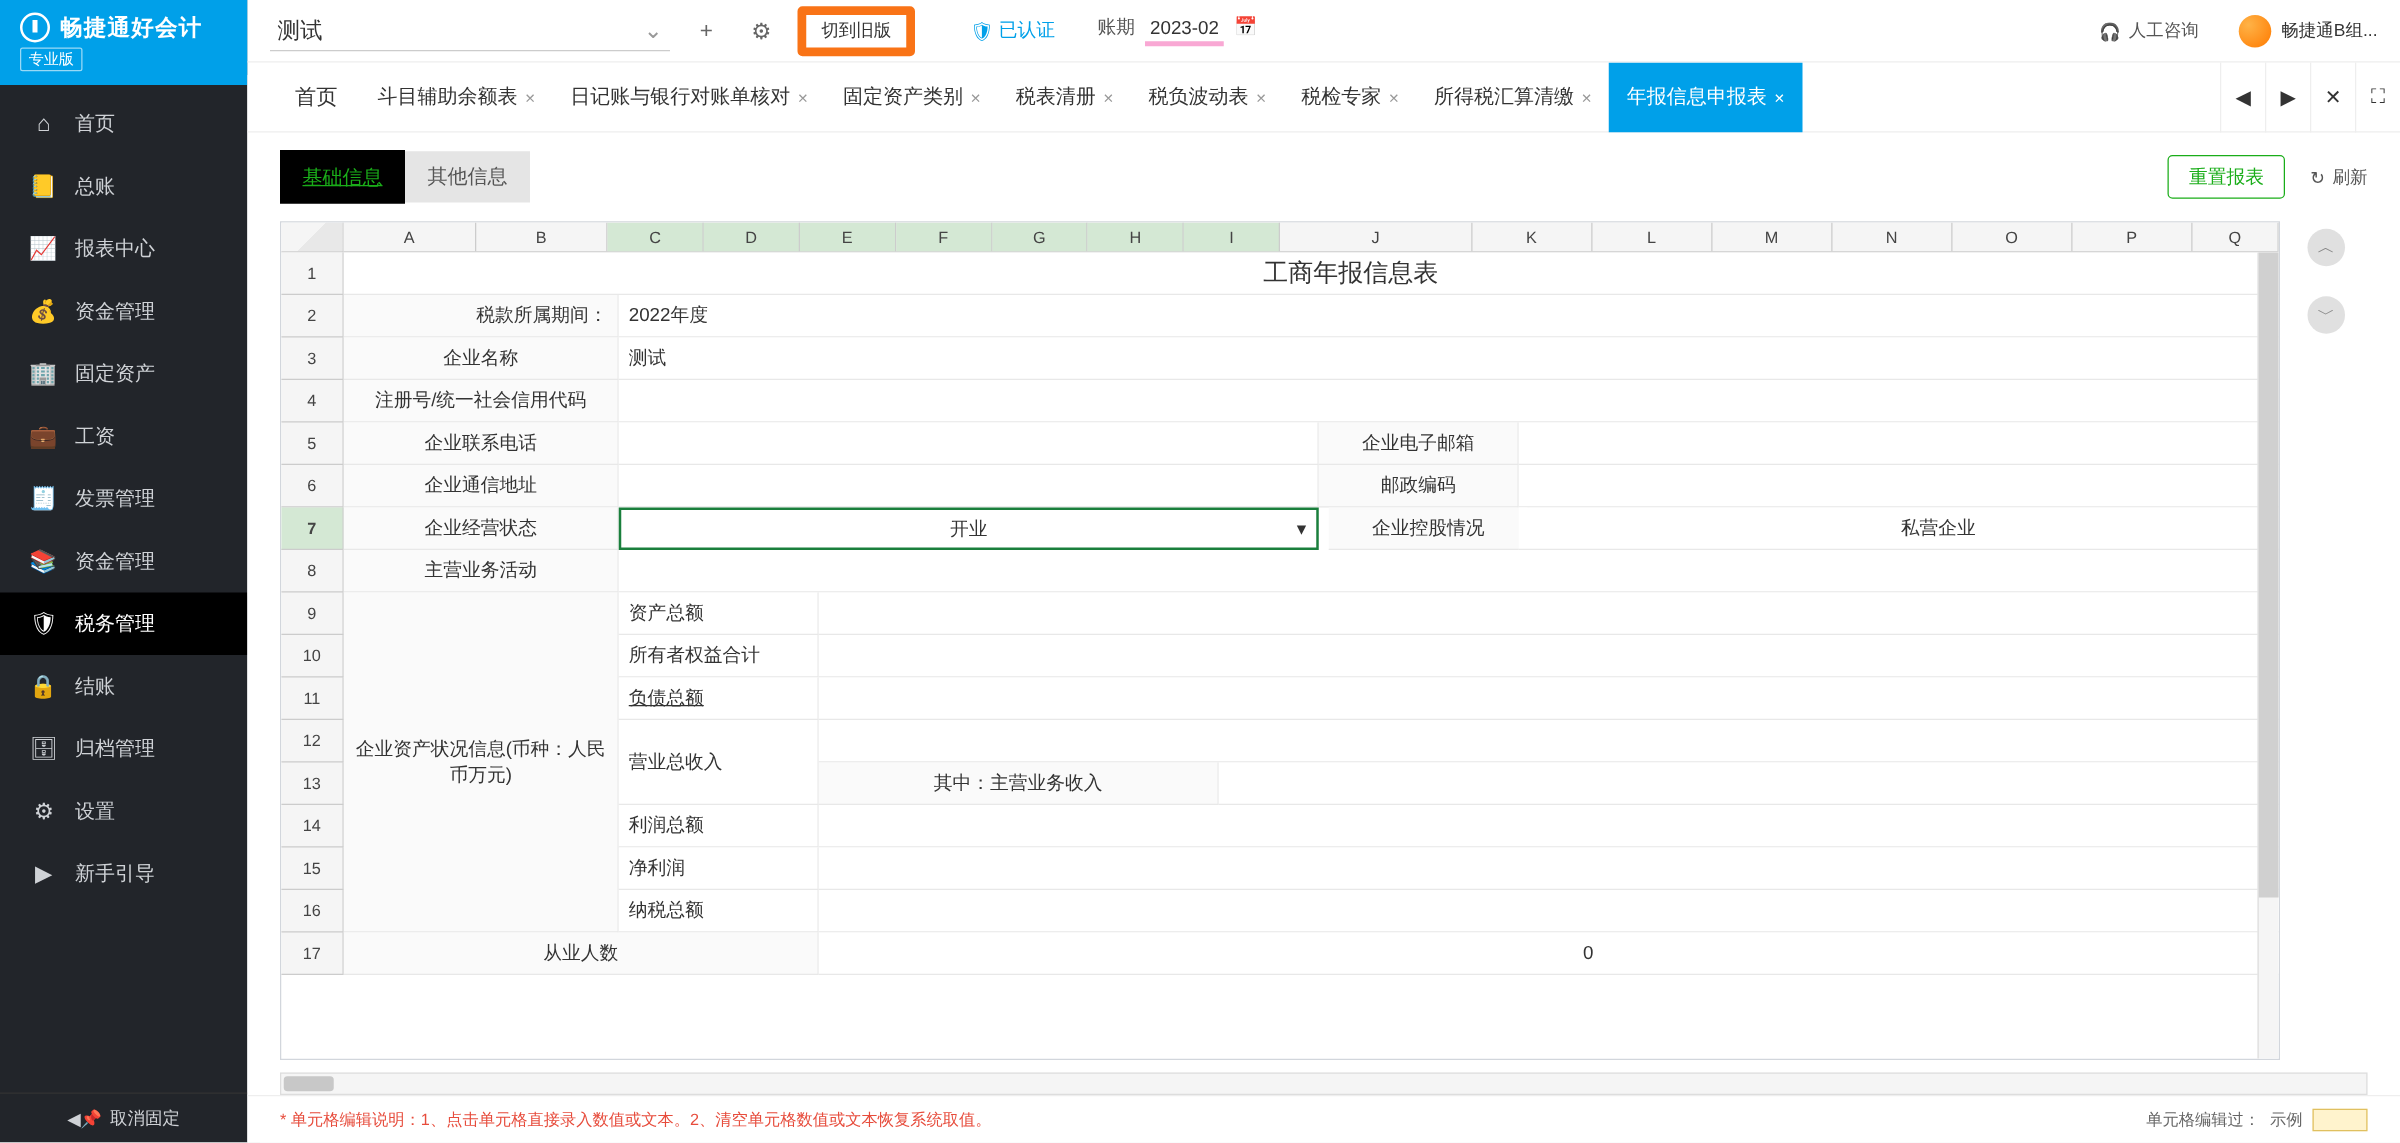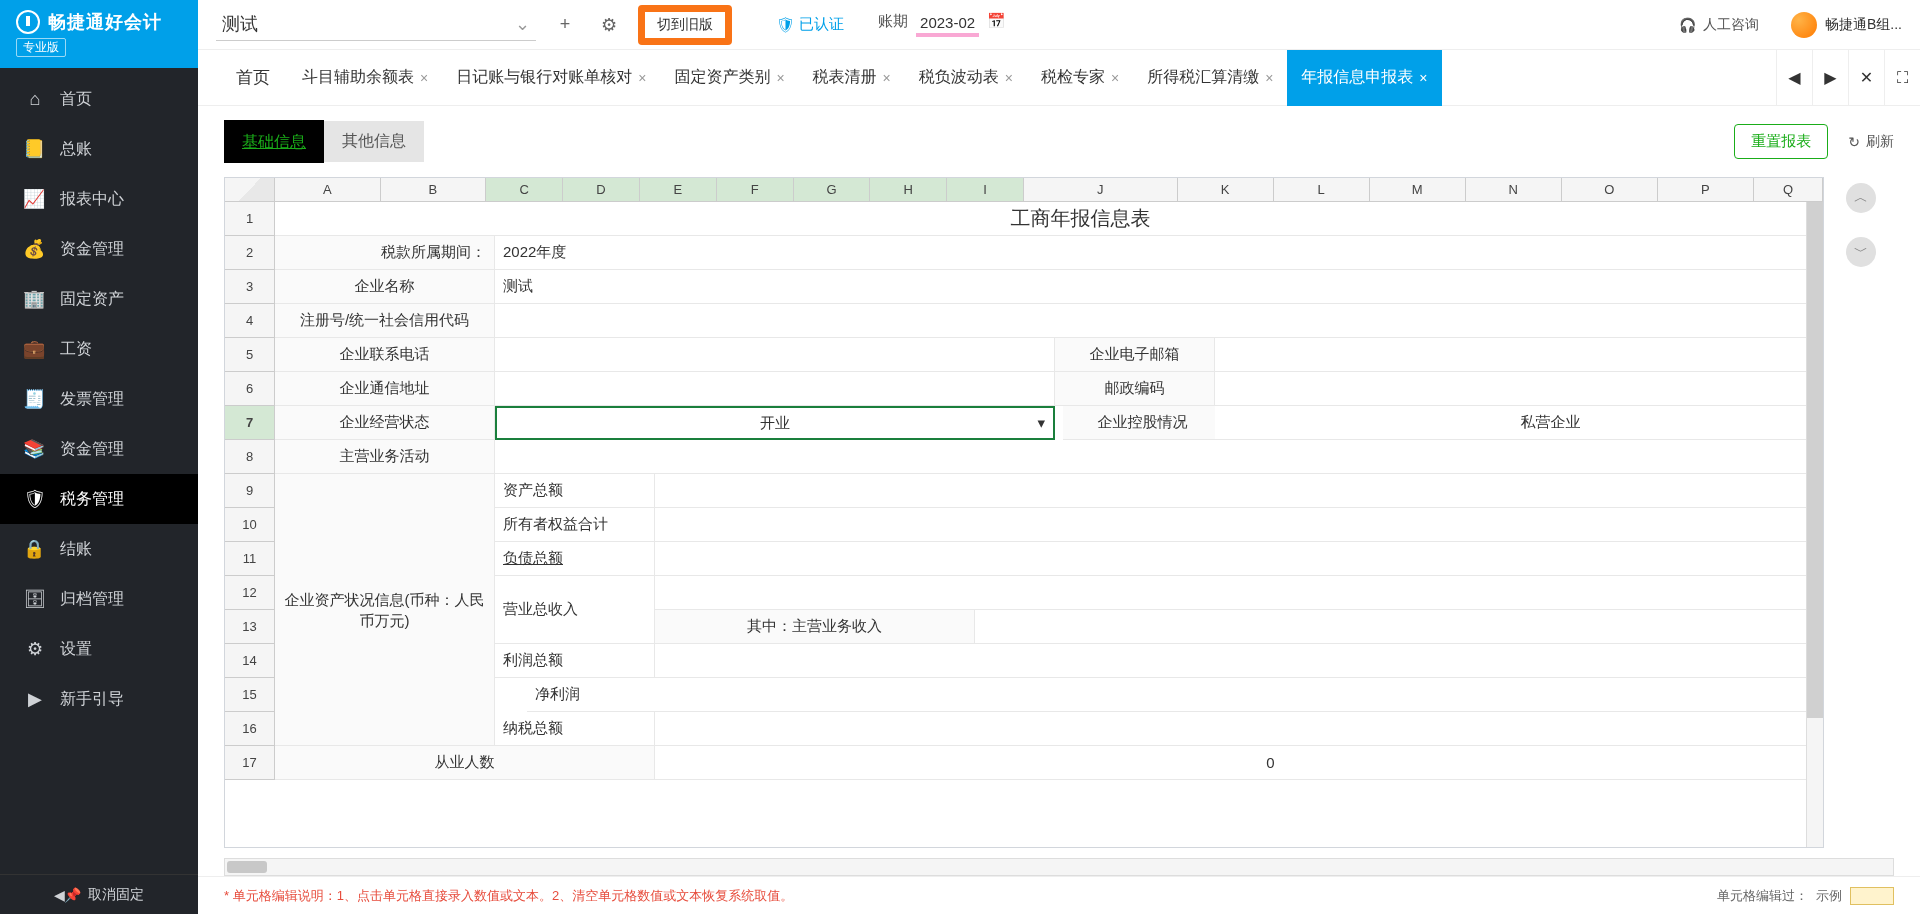--- a/index.html
+++ b/index.html
@@ -318,21 +318,21 @@
             <div class="g-cell " style="left: 220px; top: 238px; width: 1392px;"></div>
             <div class="g-cell g-label" style="left: 0px; top: 272px; width: 220px; height: 272px; white-space: normal; line-height: 1.4; text-align: center;">企业资产状况信息(币种：人民币万元)</div>
             <div class="g-cell " style="left: 220px; top: 272px; width: 160px;">资产总额</div>
             <div class="g-cell " style="left: 380px; top: 272px; width: 1232px;"></div>
             <div class="g-cell " style="left: 220px; top: 306px; width: 160px;">所有者权益合计</div>
             <div class="g-cell " style="left: 380px; top: 306px; width: 1232px;"></div>
             <div class="g-cell " style="left: 220px; top: 340px; width: 160px; text-decoration: underline;">负债总额</div>
             <div class="g-cell " style="left: 380px; top: 340px; width: 1232px;"></div>
             <div class="g-cell " style="left: 220px; top: 442px; width: 160px;">利润总额</div>
             <div class="g-cell " style="left: 380px; top: 442px; width: 1232px;"></div>
-            <div class="g-cell " style="left: 220px; top: 476px; width: 160px; margin-left: 32px;">净利润</div>
+            <div class="g-cell " style="left: 220px; top: 476px; width: 160px;">净利润</div>
             <div class="g-cell " style="left: 380px; top: 476px; width: 1232px;"></div>
             <div class="g-cell " style="left: 220px; top: 510px; width: 160px;">纳税总额</div>
             <div class="g-cell " style="left: 380px; top: 510px; width: 1232px;"></div>
             <div class="g-cell " style="left: 220px; top: 374px; width: 160px; height: 68px; align-items: center;">营业总收入</div>
             <div class="g-cell " style="left: 380px; top: 374px; width: 1232px;"></div>
             <div class="g-cell g-label" style="left: 380px; top: 408px; width: 320px; justify-content: center;">其中：主营业务收入</div>
             <div class="g-cell " style="left: 700px; top: 408px; width: 912px;"></div>
             <div class="g-cell g-label" style="left: 0px; top: 544px; width: 380px;">从业人数</div>
             <div class="g-cell " style="left: 380px; top: 544px; width: 1232px; justify-content: center;">0</div>
           </div>

